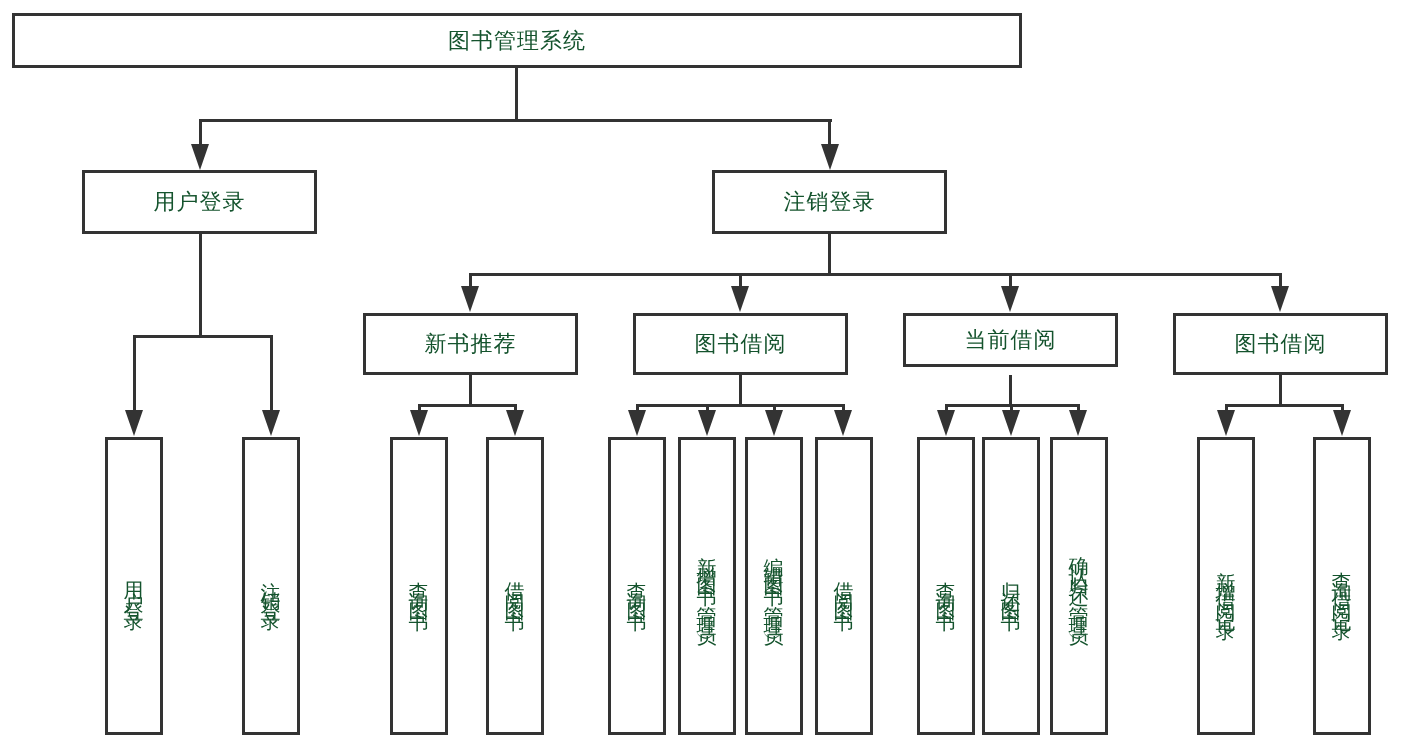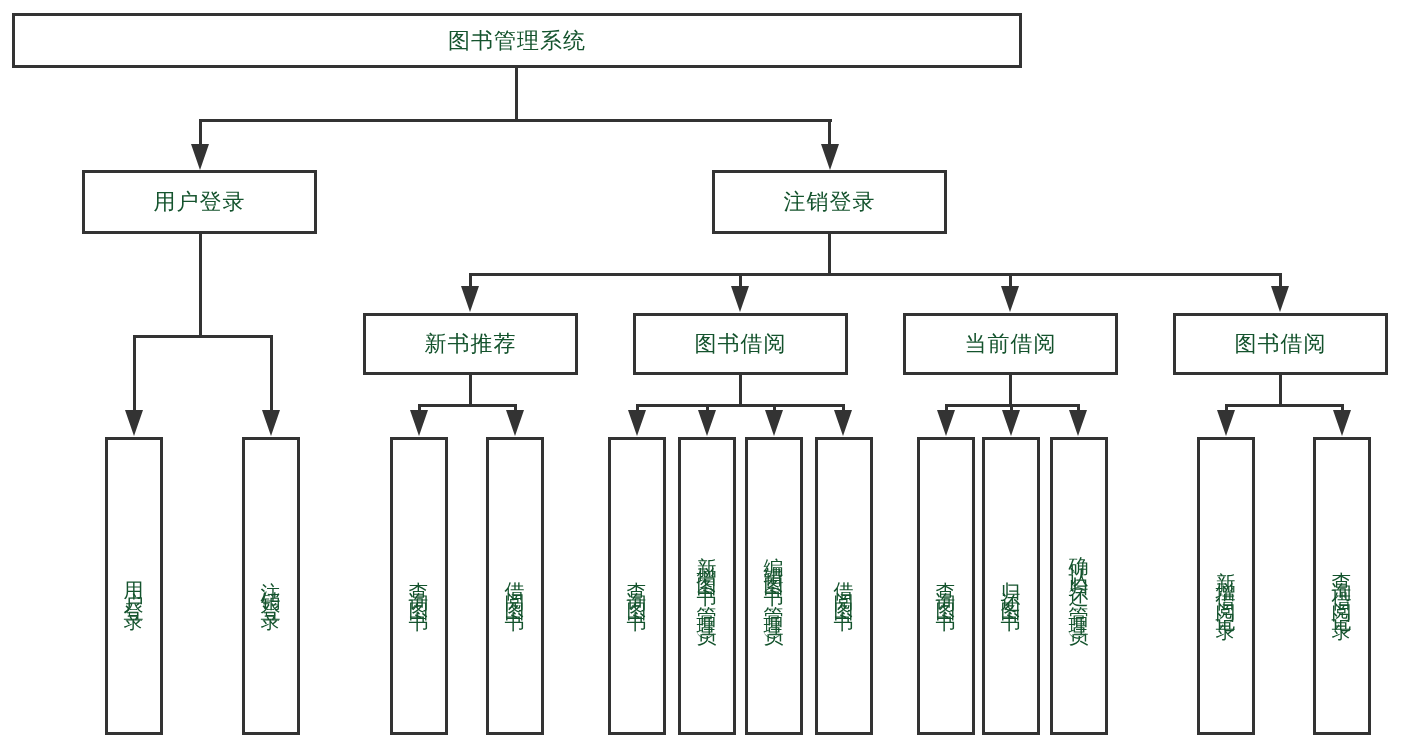--- a/index.html
+++ b/index.html
@@ -100,21 +100,21 @@
   <div class="arrow" style="left:1001px;top:286px;"></div>
   <div class="vline" style="left:1279px;top:273px;height:16px;"></div>
   <div class="arrow" style="left:1271px;top:286px;"></div>
 
   <div class="box hbox" style="left:363px;top:313px;width:215px;height:62px;">
     <span>新书推荐</span>
   </div>
   <div class="box hbox" style="left:633px;top:313px;width:215px;height:62px;">
     <span>图书借阅</span>
   </div>
-  <div class="box hbox" style="left:903px;top:313px;width:215px;height:62px;">
+  <div class="box hbox" style="left:903px;top:313px;width:215px;height:54px;">
     <span>当前借阅</span>
   </div>
   <div class="box hbox" style="left:1173px;top:313px;width:215px;height:62px;">
     <span>图书借阅</span>
   </div>
 
   <div class="vline" style="left:469px;top:375px;height:32px;"></div>
   <div class="hline" style="left:418px;top:404px;width:99px;"></div>
   <div class="vline" style="left:418px;top:404px;height:9px;"></div>
   <div class="arrow" style="left:410px;top:410px;"></div>

